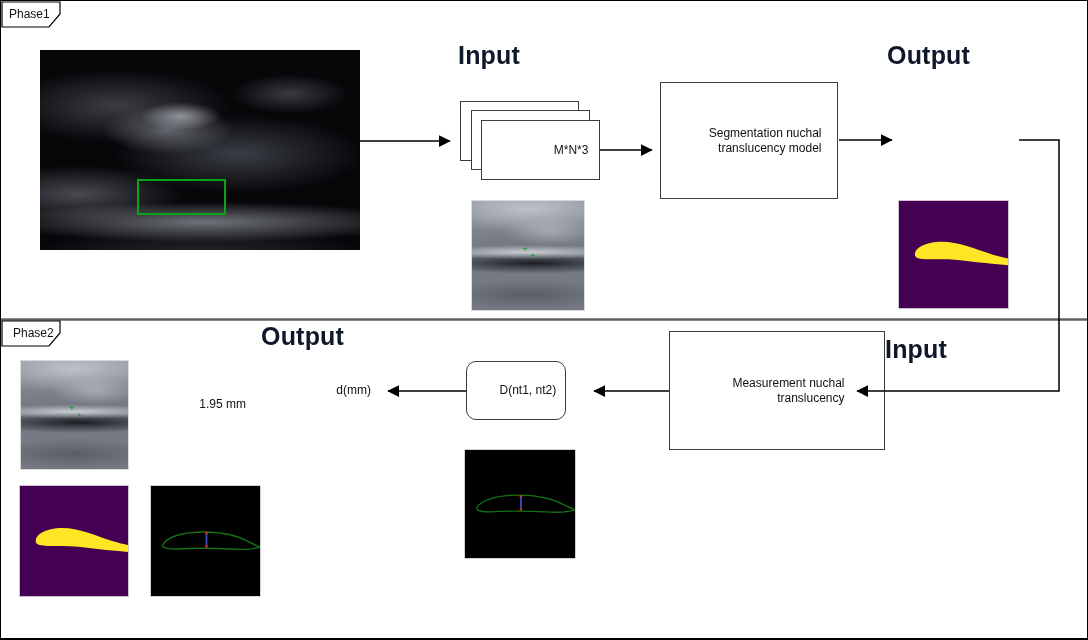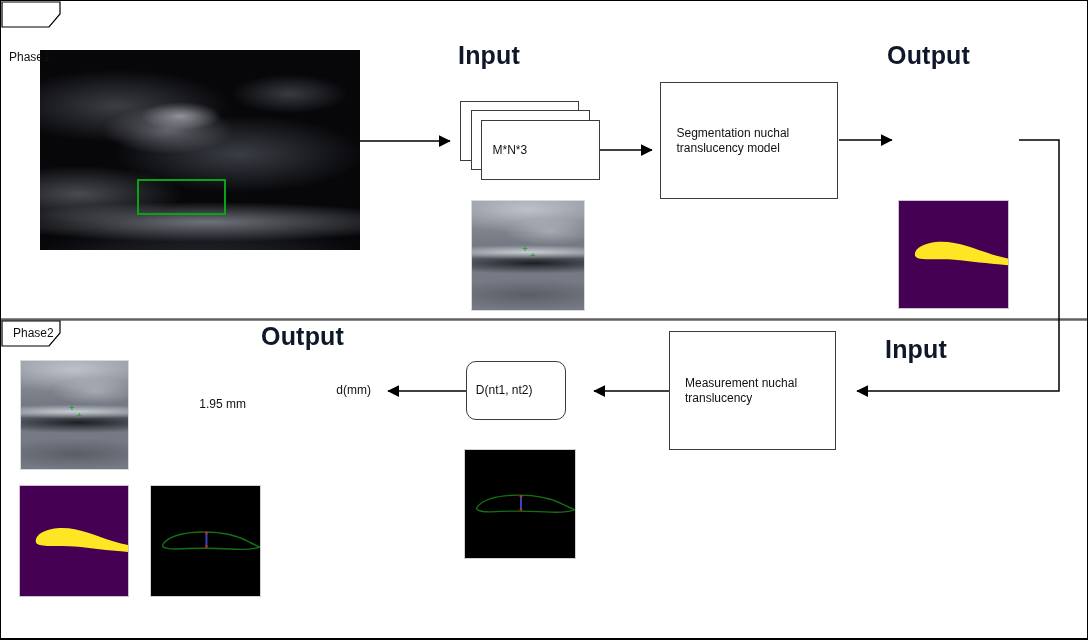--- a/index.html
+++ b/index.html
@@ -4,21 +4,21 @@
 <style>
   html,body{margin:0;padding:0;background:#e8e8e8;font-family:"Liberation Sans",sans-serif;}
   #canvas{
     position:relative;width:1088px;height:640px;background:#ffffff;
     border:1px solid #000;border-bottom:2px solid #000;box-sizing:border-box;
     overflow:hidden;
   }
   
   .fbox{
     position:absolute;background:#fff;border:1px solid #3c3c3c;
-    display:flex;align-items:center;justify-content:center;text-align:left;
+    display:flex;align-items:center;justify-content:center;text-align:right;
     font-size:12px;color:#111;line-height:1.25;box-sizing:border-box;z-index:3;
   }
   .fbox .inner{width:82%;}
   .rounded{border-radius:10px;}
   
   .biglabel{
     position:absolute;font-size:25px;font-weight:700;color:#0f172a;
     text-align:left;letter-spacing:.2px;z-index:3;
   }
   .smalltext{position:absolute;font-size:12px;color:#111;text-align:right;z-index:3;}
@@ -88,21 +88,21 @@
 
   <div class="mask" style="left:897px;top:199px;width:111px;height:109px;">
     <svg class="fillsvg" viewBox="0 0 110 110" preserveAspectRatio="none">
       <path d="M 16,55 C 16,48 26,43 40,42 C 58,41 76,49 94,55 C 100,57 106,58 110,59 L 110,66 C 98,65 78,63 62,61 C 46,59 28,61 20,59 C 17,58 16,57 16,55 Z" fill="#fde725"></path>
     </svg>
   </div>
 
   <div class="biglabel" style="left:260px;top:321px;width:140px;">Output</div>
   <div class="biglabel" style="left:884px;top:334px;width:140px;">Input</div>
 
-  <div class="fbox" style="left:668px;top:330px;width:167px;height:119px;">
+  <div class="fbox" style="left:668px;top:330px;width:216px;height:119px;">
     <span class="inner" style="width:135px;">Measurement nuchal translucency</span>
   </div>
 
   <div class="fbox rounded" style="left:465px;top:360px;width:100px;height:59px;">
     <span class="inner">D(nt1, nt2)</span>
   </div>
 
   <div class="smalltext" style="left:290px;top:382px;width:80px;">d(mm)</div>
   <div class="smalltext" style="left:165px;top:396px;width:80px;">1.95 mm</div>
 
@@ -145,16 +145,16 @@
     <path d="M1,1 L59,1 L59,13 L48,26 L1,26 Z" fill="#fff" stroke="#000" stroke-width="1.2"></path>
     <path d="M1,320 L59,320 L59,332 L48,345 L1,345 Z" fill="#fff" stroke="#000" stroke-width="1.2"></path>
     <line x1="359" y1="140" x2="449" y2="140" stroke="#000" stroke-width="1.5" marker-end="url(#arr)"></line>
     <line x1="599" y1="149" x2="651" y2="149" stroke="#000" stroke-width="1.5" marker-end="url(#arr)"></line>
     <line x1="838" y1="139" x2="891" y2="139" stroke="#000" stroke-width="1.5" marker-end="url(#arr)"></line>
     <path d="M1018,139 L1058,139 L1058,390 L856,390" fill="none" stroke="#000" stroke-width="1.5" marker-end="url(#arr)"></path>
     <line x1="668" y1="390" x2="593" y2="390" stroke="#000" stroke-width="1.5" marker-end="url(#arr)"></line>
     <line x1="465" y1="390" x2="387" y2="390" stroke="#000" stroke-width="1.5" marker-end="url(#arr)"></line>
   </svg>
 
-  <div class="tablabel" style="left:8px;top:6px;margin-top:43px;">Phase1</div>
+  <div class="tablabel" style="left:8px;top:6px;">Phase1</div>
   <div class="tablabel" style="left:12px;top:325px;">Phase2</div>
 
 </div>
 
 </body></html>

